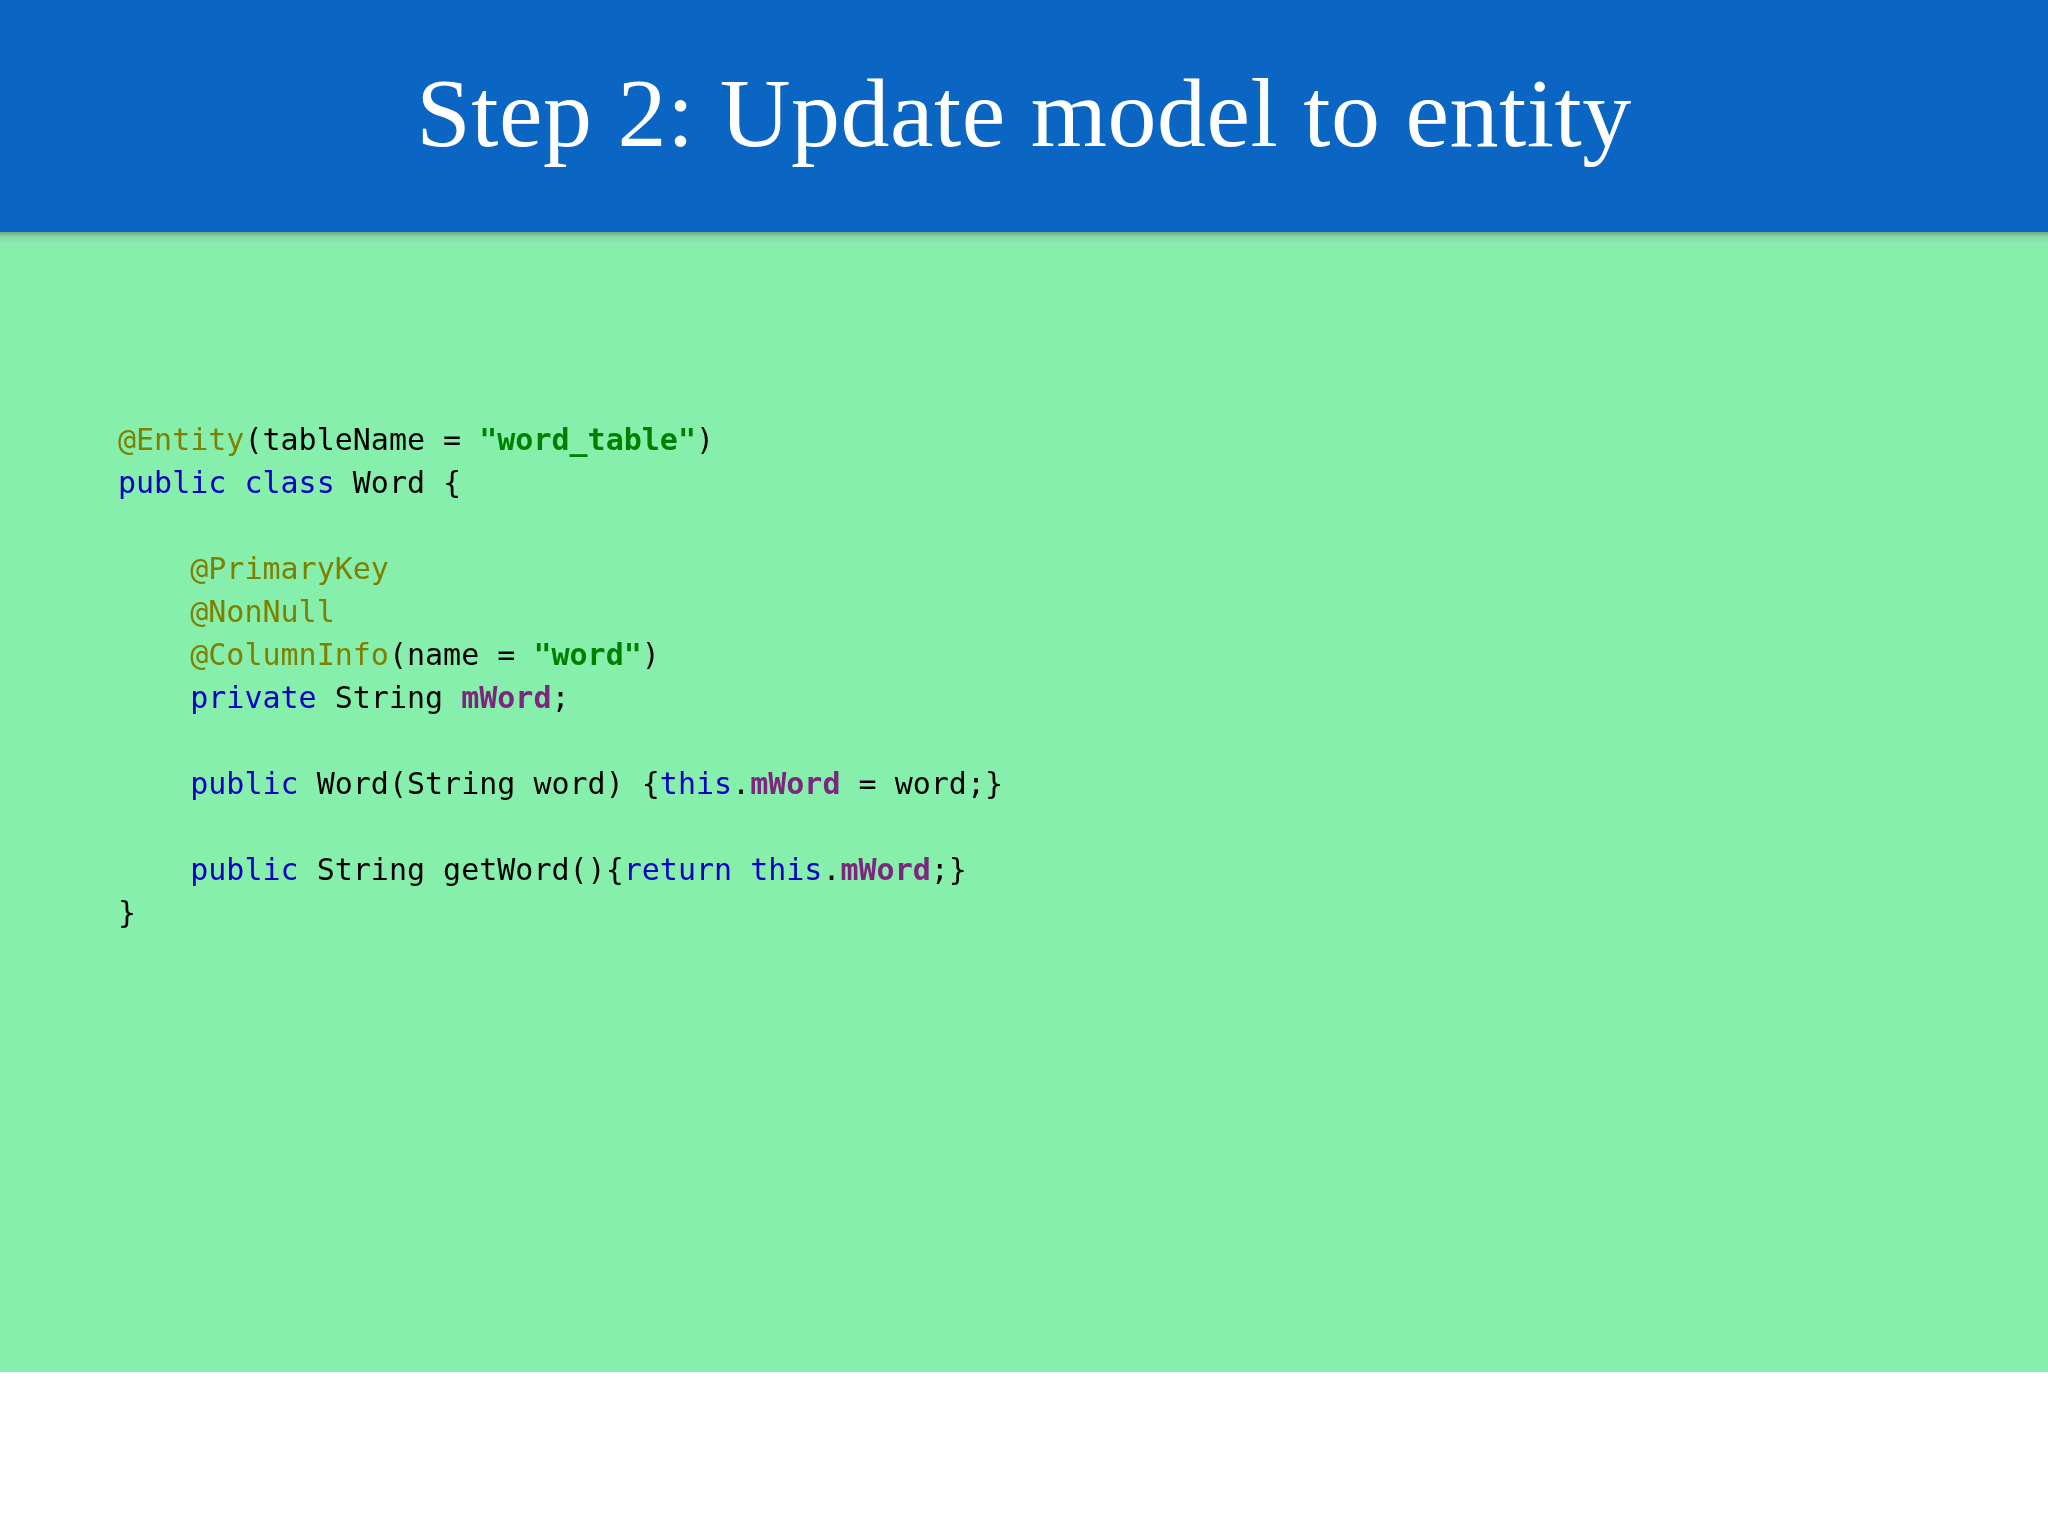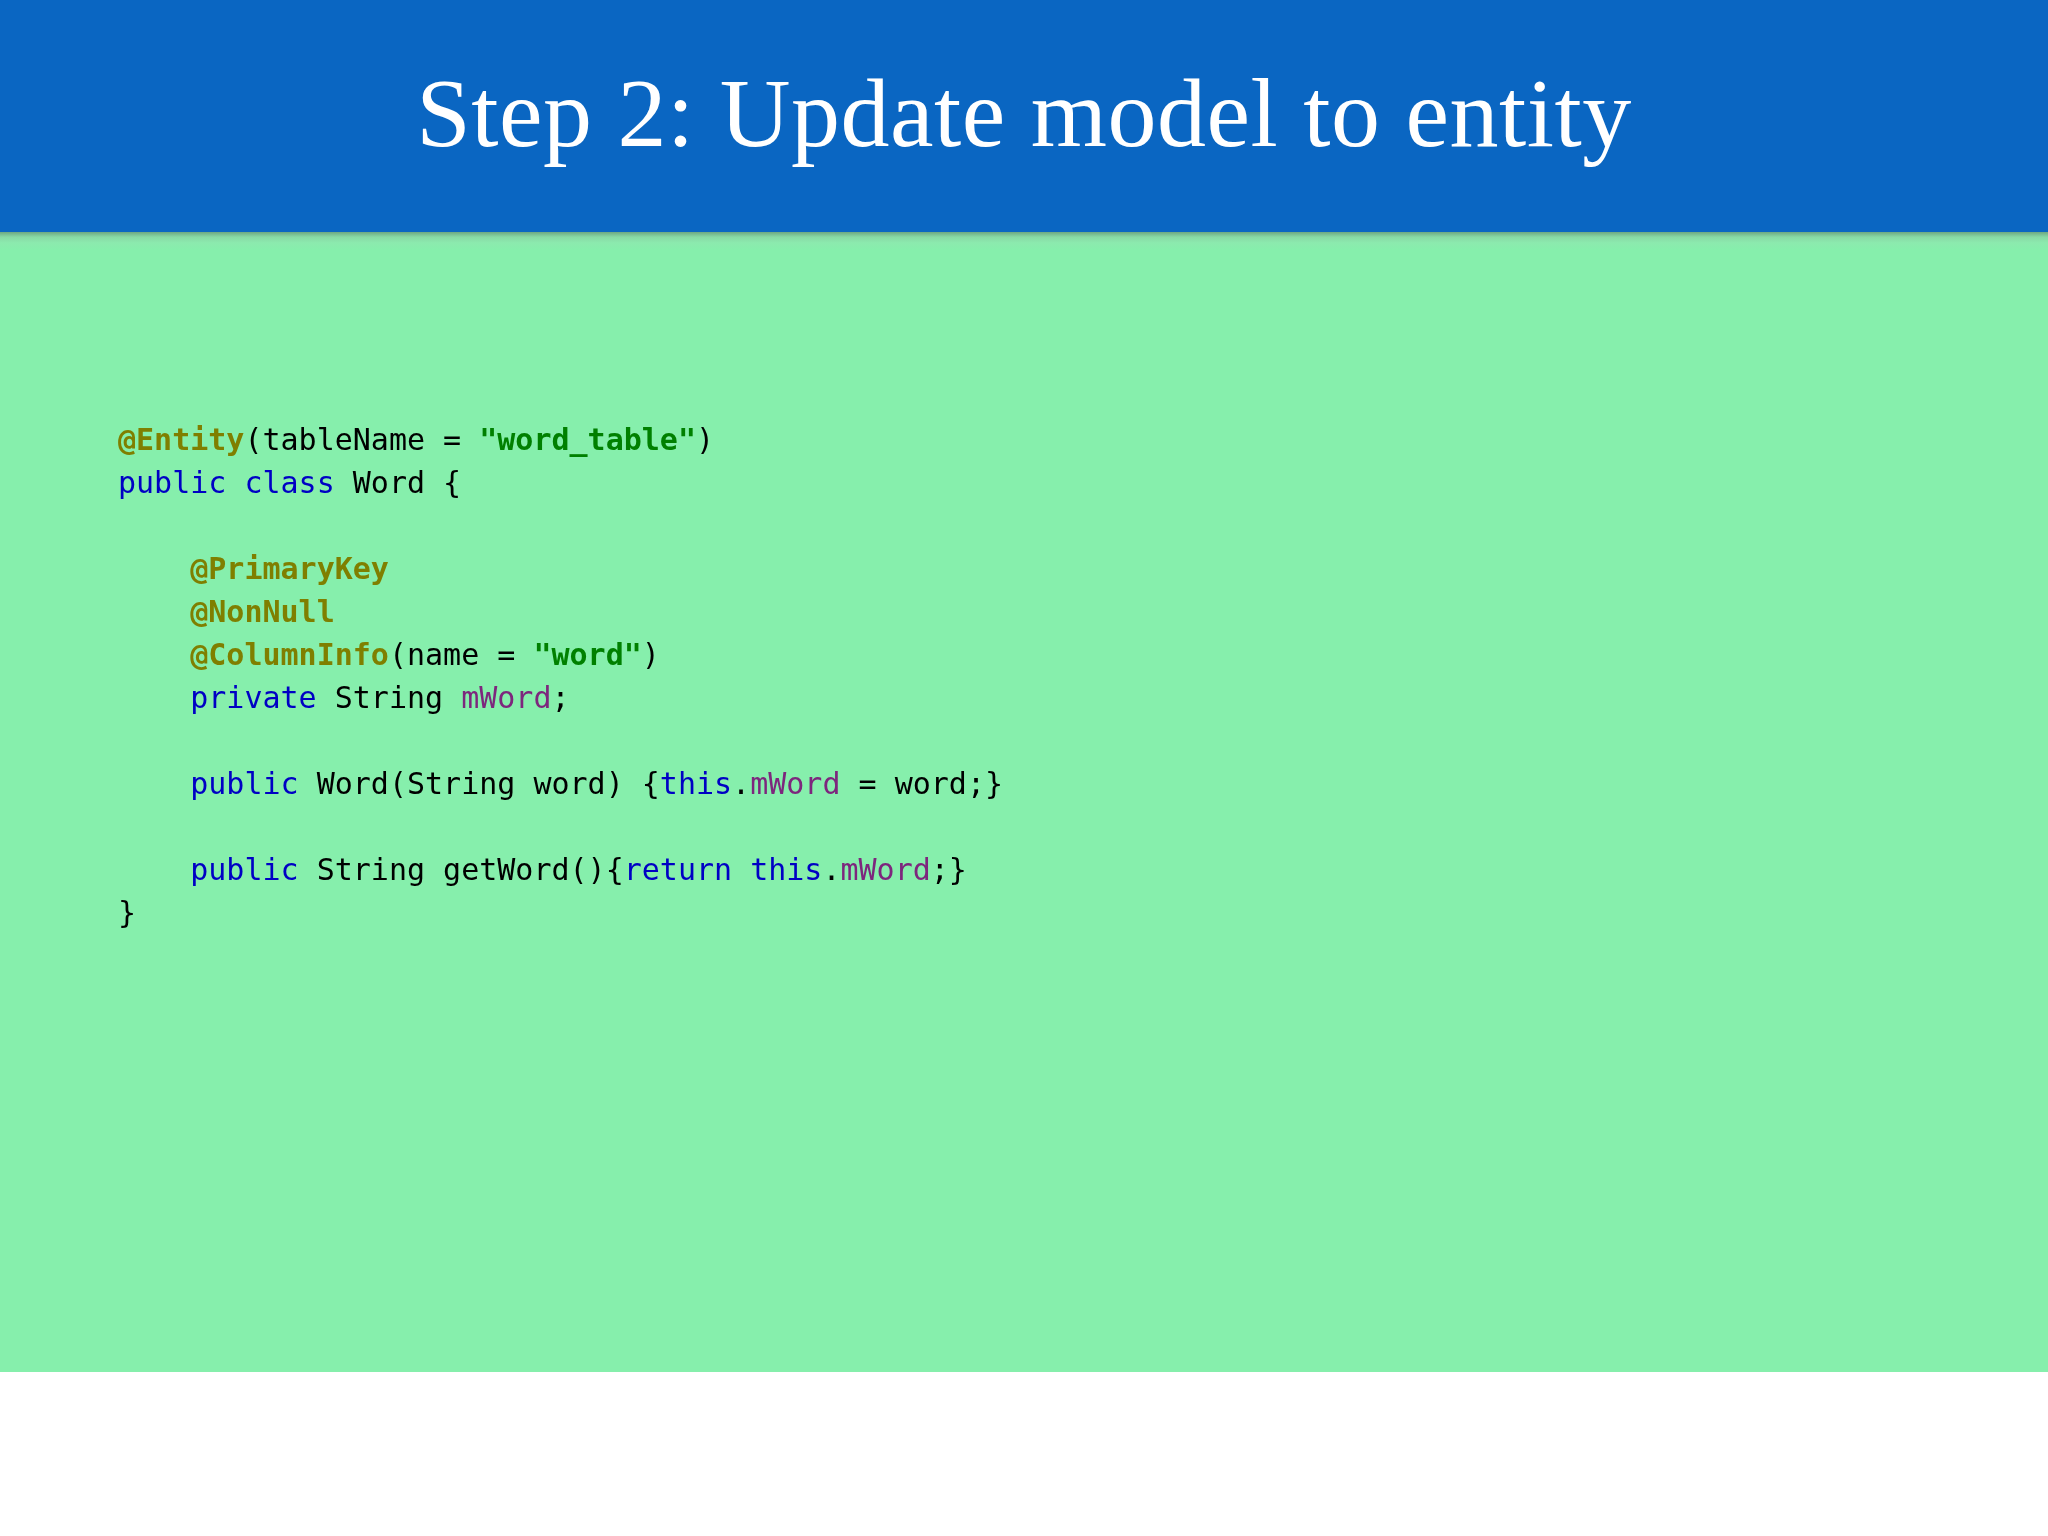--- a/index.html
+++ b/index.html
@@ -72,24 +72,24 @@
     color: #000000;
     white-space: pre;
     tab-size: 4;
   }
 
   .ln { display: block; height: 43px; white-space: pre; }
   .ln.blank { color: transparent; }
 
   .tok { white-space: pre; }
   .t-plain  { color: #000000; }
-  .t-anno   { color: #7f7f00; font-weight: 700; }
+  .t-anno   { color: #7f7f00; font-weight: 400; }
   .t-kw     { color: #0000c4; font-weight: 400; }
   .t-str    { color: #008000; font-weight: 700; }
-  .t-field  { color: #7d267d; font-weight: 400; }
+  .t-field  { color: #7d267d; font-weight: 700; }
 </style>
 </head>
 <body>
 
 <div id="slide">
 
   <div id="title-bar">
     <div id="title-text">Step 2: Update model to entity</div>
   </div>
   <div id="title-shadow"></div>

